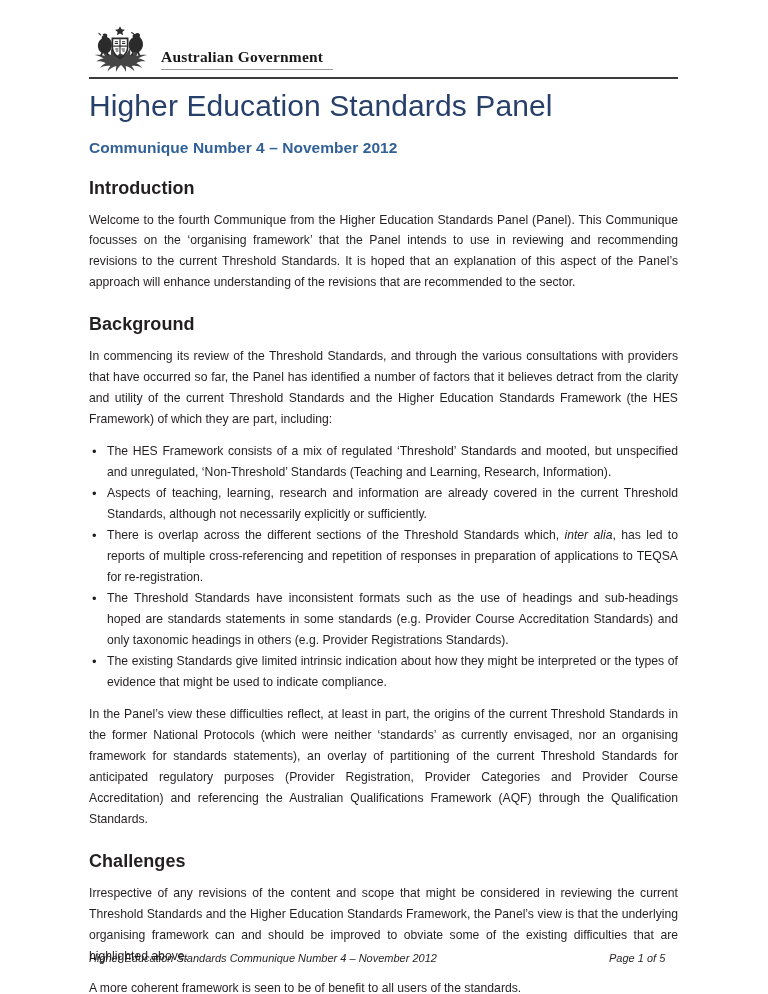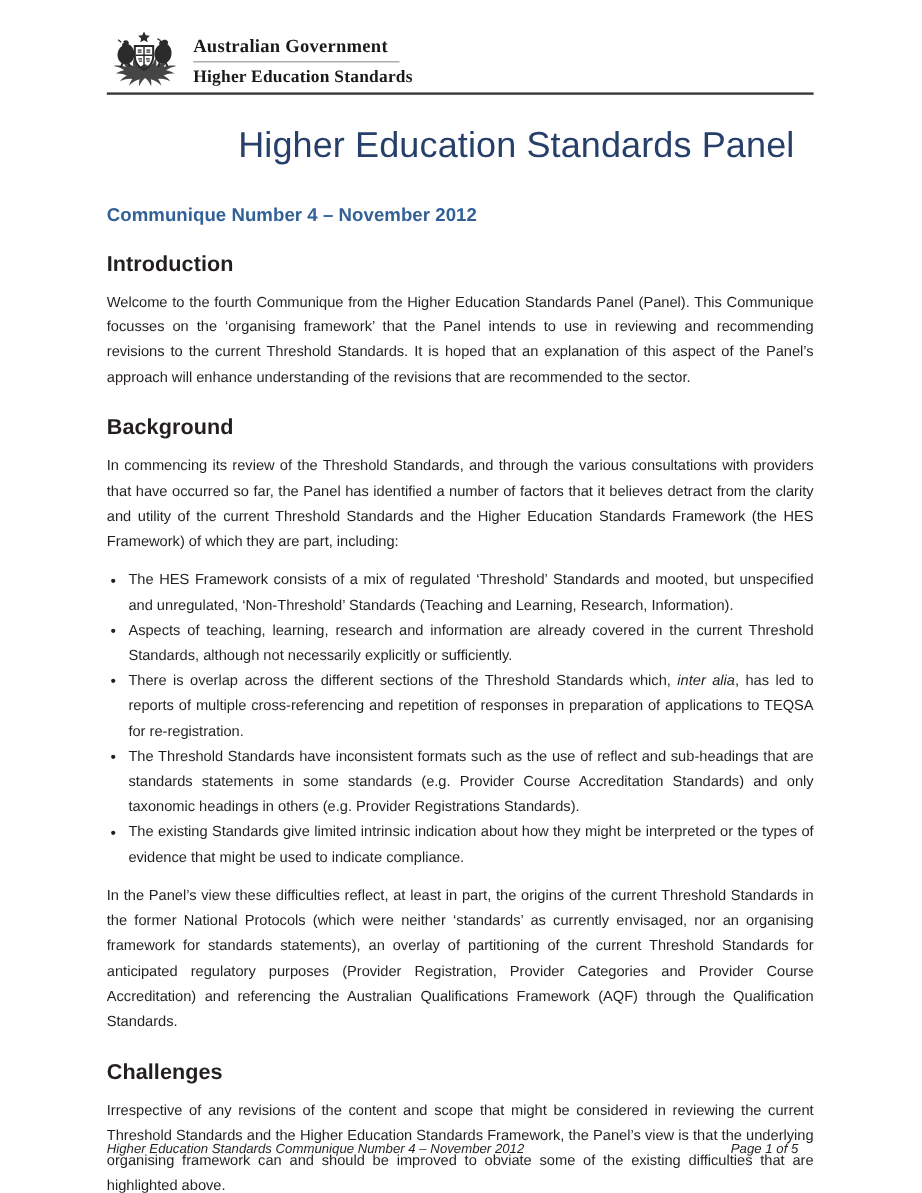--- a/index.html
+++ b/index.html
@@ -78,22 +78,22 @@
     height: 2px;
     background: #3b3b3b;
   }
 
   
   .doc-title {
     font-family: "Liberation Sans", sans-serif;
     font-size: 30px;
     font-weight: normal;
     color: #27406a;
-    text-align: right;
-    margin: 16px;
+    text-align: left;
+    margin: 0;
     padding-top: 16px;
     letter-spacing: 0.1px;
     line-height: 1.15;
   }
   .doc-subtitle {
     font-family: "Liberation Sans", sans-serif;
     font-size: 15.5px;
     font-weight: bold;
     color: #326197;
     margin: 0;
@@ -192,38 +192,37 @@
             <path d="M25.8 16.3h3.2v1H25.8z M25.8 18h3.2v1H25.8z M33 16.3h3.2v1H33z M33 18h3.2v1H33z"></path>
             <path d="M26.2 23.5h3.2v1h-3.2z M26.8 25.4h2.6v1h-2.6z M32.6 23.5h3.2v1h-3.2z M33.2 25.4h2.6v1h-2.6z"></path>
 
             <path d="M6 30c3 .6 6 1.8 8.6 3.6 -2.6 .3-5.1 1.3-7.2 2.9 3.2-.5 6.5 .1 9.3 1.7 -2.3 1-4.3 2.6-5.7 4.7 3.1-1.9 6.8-2.6 10.4-2 -1.4 1.6-2.4 3.5-2.9 5.6 2.3-2.7 5.4-4.6 8.9-5.4 -.6 1.9-.7 3.9-.3 5.8 .9-2.8 2.6-5.2 4.9-7 2.3 1.8 4 4.2 4.9 7 .4-1.9 .3-3.9-.3-5.8 3.5 .8 6.6 2.7 8.9 5.4 -.5-2.1-1.5-4-2.9-5.6 3.6-.6 7.3 .1 10.4 2 -1.4-2.1-3.4-3.7-5.7-4.7 2.8-1.6 6.1-2.2 9.3-1.7 -2.1-1.6-4.6-2.6-7.2-2.9 2.6-1.8 5.6-3 8.6-3.6 -3.6-.7-7.3-.4-10.7 .9 1.3-2 2.2-4.3 2.5-6.7 -2.3 2.6-5.3 4.6-8.6 5.7 .3-2.2 .1-4.5-.6-6.6 -1 2.9-2.8 5.5-5.2 7.4 -1.1-1-2.4-1.8-3.8-2.3 -1.4 .5-2.7 1.3-3.8 2.3 -2.4-1.9-4.2-4.5-5.2-7.4 -.7 2.1-.9 4.4-.6 6.6 -3.3-1.1-6.3-3.1-8.6-5.7 .3 2.4 1.2 4.7 2.5 6.7 -3.4-1.3-7.1-1.6-10.7-.9z" opacity="0.88"></path>
           </g>
         </svg>
       </div>
       <div class="masthead-text">
         <div class="masthead-line1">Australian Government</div>
         <div class="masthead-rule"></div>
-        <div class="masthead-line2">Higher Education Standards</div>
       </div>
     </div>
 
     <h1 class="doc-title">Higher Education Standards Panel</h1>
     <div class="doc-subtitle">Communique Number 4 – November 2012</div>
 
     <h2 class="section">Introduction</h2>
     <p class="body">Welcome to the fourth Communique from the Higher Education Standards Panel (Panel). This Communique focusses on the ‘organising framework’ that the Panel intends to use in reviewing and recommending revisions to the current Threshold Standards. It is hoped that an explanation of this aspect of the Panel’s approach will enhance understanding of the revisions that are recommended to the sector.</p>
 
     <h2 class="section">Background</h2>
     <p class="body">In commencing its review of the Threshold Standards, and through the various consultations with providers that have occurred so far, the Panel has identified a number of factors that it believes detract from the clarity and utility of the current Threshold Standards and the Higher Education Standards Framework (the HES Framework) of which they are part, including:</p>
 
     <ul class="bullets">
       <li>The HES Framework consists of a mix of regulated ‘Threshold’ Standards and mooted, but unspecified and unregulated, ‘Non-Threshold’ Standards (Teaching and Learning, Research, Information).</li>
       <li>Aspects of teaching, learning, research and information are already covered in the current Threshold Standards, although not necessarily explicitly or sufficiently.</li>
       <li><span>There is overlap across the different sections of the Threshold Standards which, </span><span class="ital">inter alia</span><span>, has led to reports of multiple cross-referencing and repetition of responses in preparation of applications to TEQSA for re-registration.</span></li>
-      <li>The Threshold Standards have inconsistent formats such as the use of reflect and sub-headings that are standards statements in some standards (e.g. Provider Course Accreditation Standards) and only taxonomic headings in others (e.g. Provider Registrations Standards).</li>
+      <li>The Threshold Standards have inconsistent formats such as the use of headings and sub-headings hoped are standards statements in some standards (e.g. Provider Course Accreditation Standards) and only taxonomic headings in others (e.g. Provider Registrations Standards).</li>
       <li>The existing Standards give limited intrinsic indication about how they might be interpreted or the types of evidence that might be used to indicate compliance.</li>
     </ul>
 
     <p class="body">In the Panel’s view these difficulties reflect, at least in part, the origins of the current Threshold Standards in the former National Protocols (which were neither ‘standards’ as currently envisaged, nor an organising framework for standards statements), an overlay of partitioning of the current Threshold Standards for anticipated regulatory purposes (Provider Registration, Provider Categories and Provider Course Accreditation) and referencing the Australian Qualifications Framework (AQF) through the Qualification Standards.</p>
 
     <h2 class="section">Challenges</h2>
     <p class="body">Irrespective of any revisions of the content and scope that might be considered in reviewing the current Threshold Standards and the Higher Education Standards Framework, the Panel’s view is that the underlying organising framework can and should be improved to obviate some of the existing difficulties that are highlighted above.</p>
     <p class="body">A more coherent framework is seen to be of benefit to all users of the standards.</p>
 
   </div>

